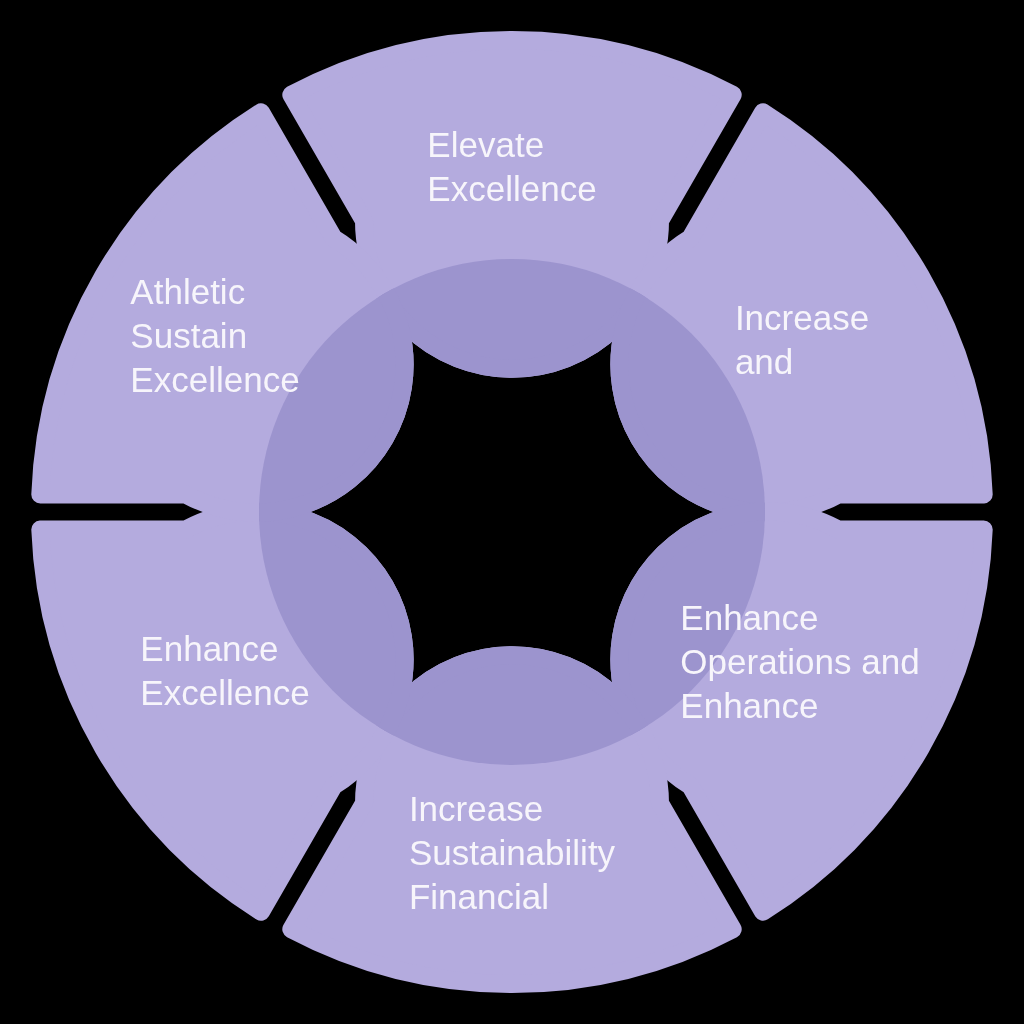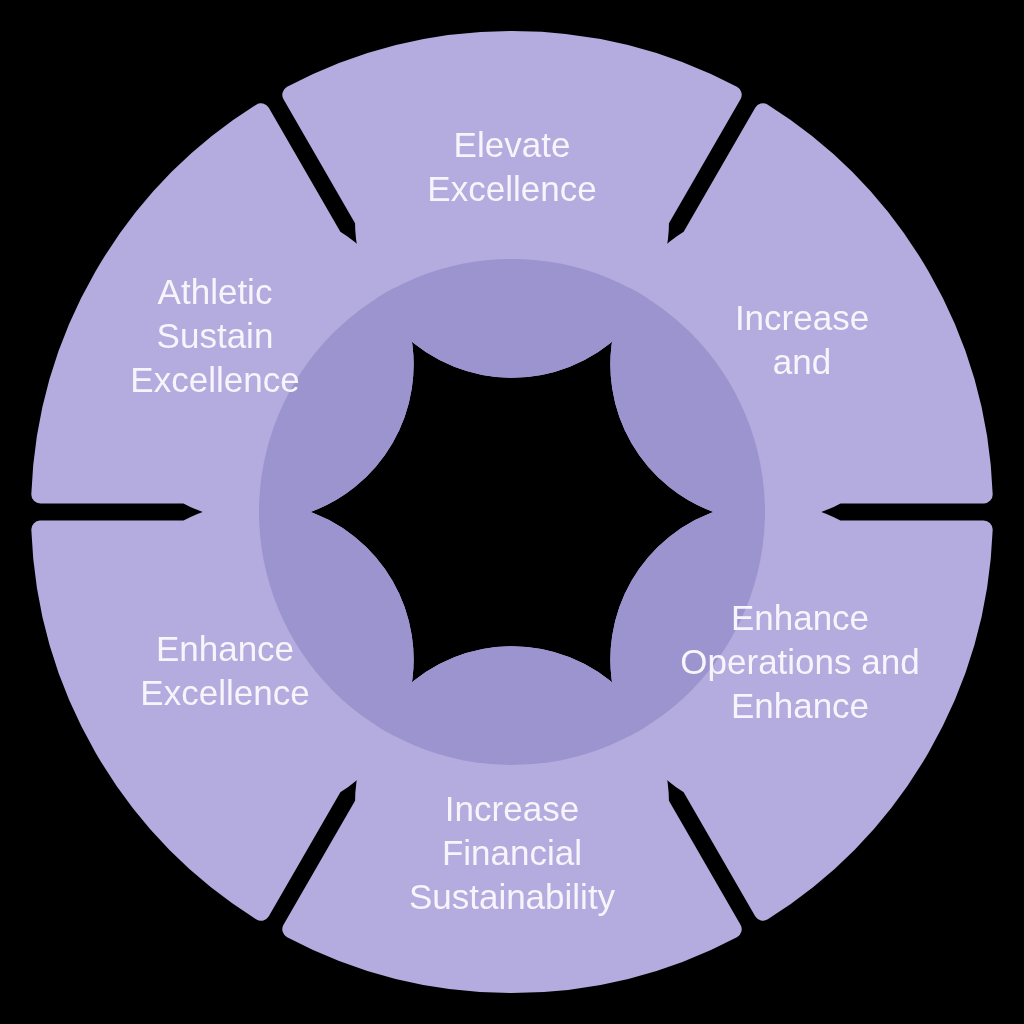--- a/index.html
+++ b/index.html
@@ -28,21 +28,21 @@
     position: absolute;
     left: 0;
     top: 0;
     width: 1024px;
     height: 1024px;
     pointer-events: none;
   }
   .seg-label {
     position: absolute;
     transform: translate(-50%, -50%);
-    text-align: center;
+    text-align: left;
     color: #f7f5fb;
     font-size: 35px;
     line-height: 44px;
     font-weight: 400;
     white-space: nowrap;
   }
   
   .lp0 { left: 512px; top: 167px; }
   .lp1 { left: 802px; top: 340px; }
   .lp2 { left: 800px; top: 662px; }
@@ -92,22 +92,22 @@
     </div>
 
     <div class="seg-label lp2">
       <div>Enhance</div>
       <div>Operations and</div>
       <div>Enhance</div>
     </div>
 
     <div class="seg-label lp3">
       <div>Increase</div>
+      <div>Sustainability</div>
       <div>Financial</div>
-      <div>Sustainability</div>
     </div>
 
     <div class="seg-label lp4">
       <div>Enhance</div>
       <div>Excellence</div>
     </div>
 
     <div class="seg-label lp5">
       <div>Athletic</div>
       <div>Sustain</div>

